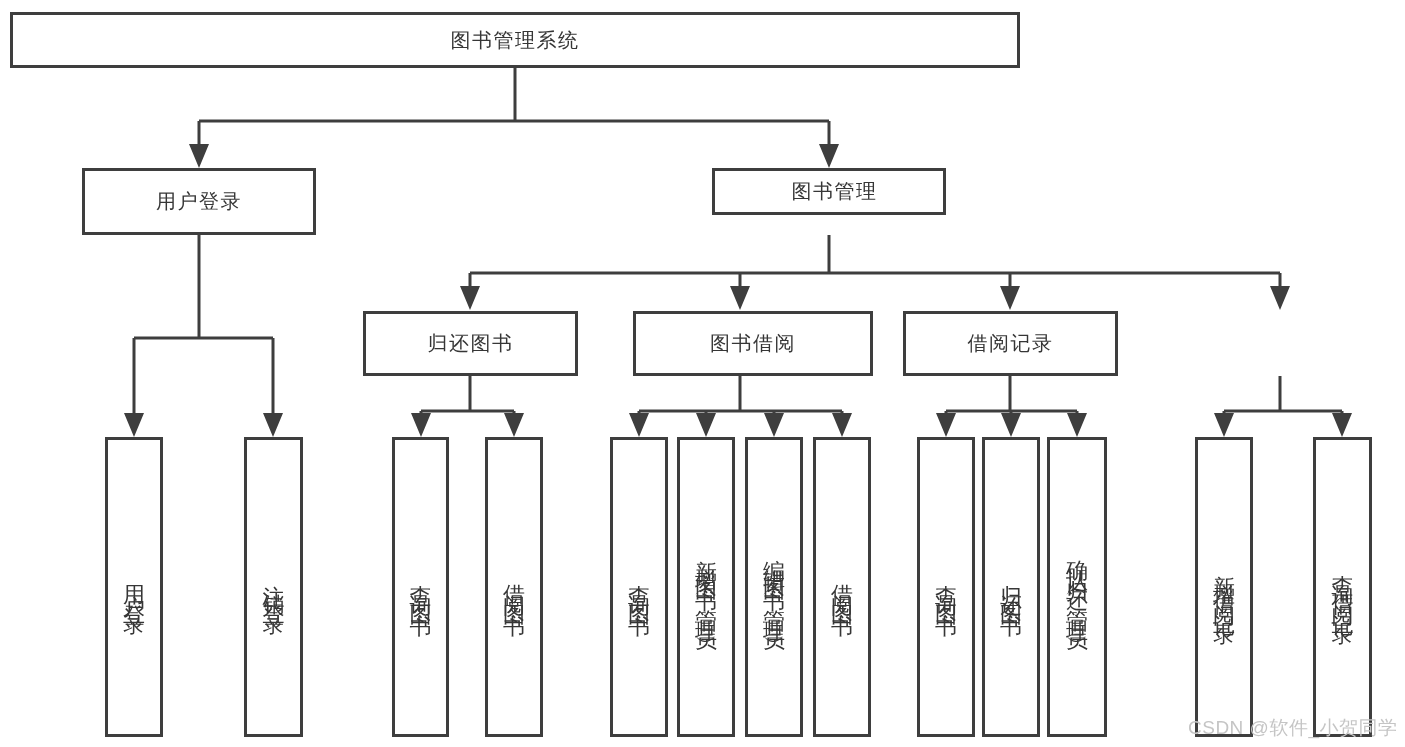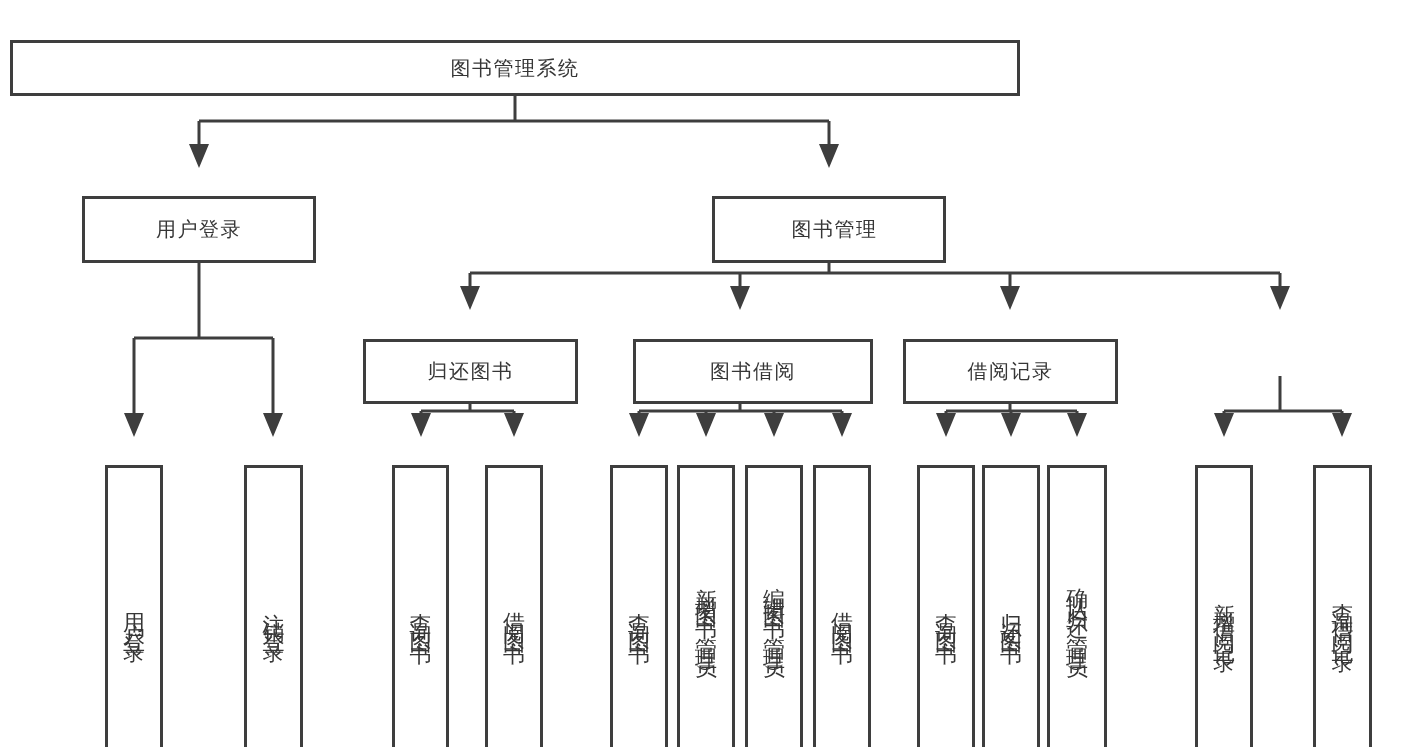--- a/index.html
+++ b/index.html
@@ -15,36 +15,35 @@
     z-index:1;
   }
   .box {
     position:absolute;
     box-sizing:border-box;
     background:#ffffff;
     border:3px solid #3e3e3e;
     display:flex; align-items:center; justify-content:center;
     color:#363636;
     z-index:2;
-    margin-top:28px;
   }
   .box.h { font-size:20px; letter-spacing:1.5px; white-space:nowrap; }
   .box.v span {
     writing-mode:vertical-rl;
     text-orientation:mixed;
     font-size:22px;
     line-height:1;
     letter-spacing:10px;
     white-space:nowrap;
   }
   
   #n-root { left:10px;  top:12px;  width:1010px; height:56px; }
   
   #n-l2a  { left:82px;  top:168px; width:234px; height:67px; }
-  #n-l2b  { left:712px; top:168px; width:234px; height:67px;padding-left:11px; }
+  #n-l2b  { left:712px; top:168px; width:234px; height:47px;padding-left:11px; }
   
   #n-g0   { left:363px;  top:311px; width:215px; height:65px; }
   #n-g1   { left:633px;  top:311px; width:240px; height:65px; }
   #n-g2   { left:903px;  top:311px; width:215px; height:65px; }
   #n-g3   { left:1173px; top:311px; width:214px; height:65px; }
   
   .leaf { top:437px; width:58px; height:300px; }
   #f-10 { left:105px; }
   #f-11 { left:244px; width:59px; }
   #f-20 { left:392px; width:57px; }
@@ -148,14 +147,15 @@
     <span>确认归还（管理员）</span>
   </div>
 
   <div id="f-50" class="box v leaf">
     <span>新增借阅记录</span>
   </div>
   <div id="f-51" class="box v leaf">
     <span>查询借阅记录</span>
   </div>
 
+  <div id="watermark">CSDN @软件_小贺同学</div>
 
 </div>
 
 </body></html>

